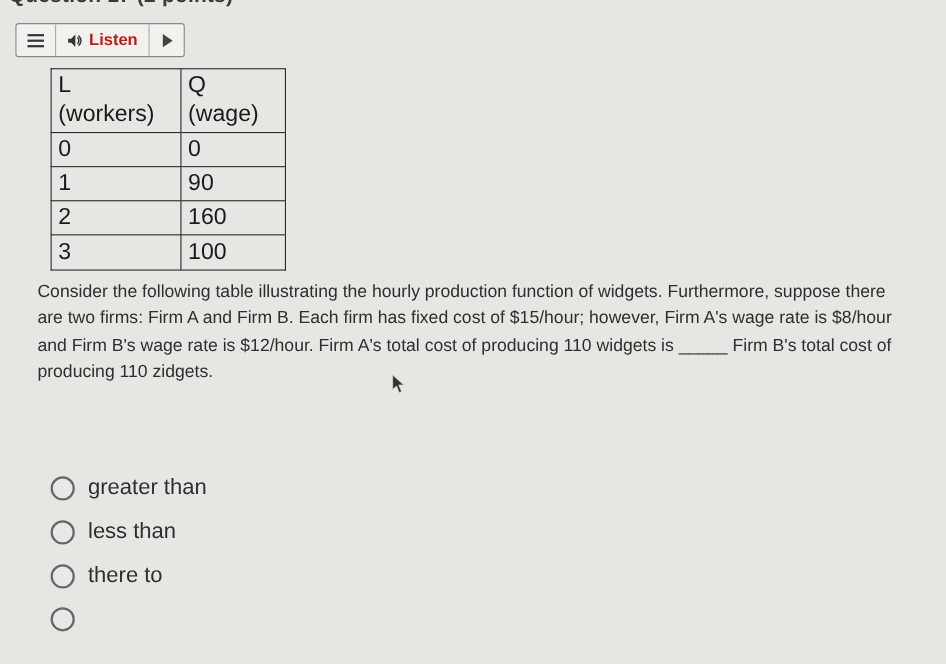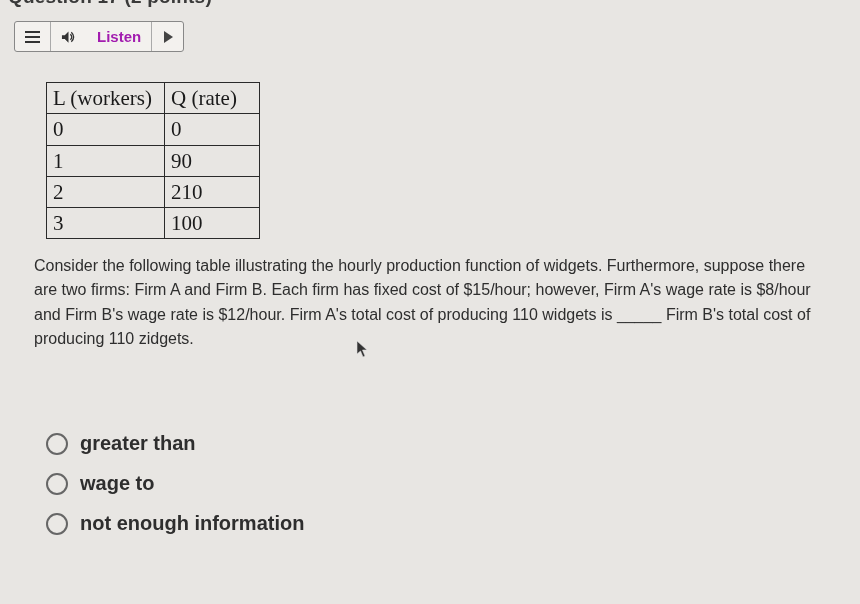--- a/index.html
+++ b/index.html
@@ -32,22 +32,22 @@
       background: #f3f1ee;
     }
     .toolbar-btn {
       display: flex;
       align-items: center;
       justify-content: flex-end;
       padding: 6px 10px;
       border-right: 1px solid #aaa;
       cursor: pointer;
       font-size: 15px;
-      color: #a21caf;
-      gap: 21px;
+      color: #b91c1c;
+      gap: 5px;
     }
     .toolbar-btn:last-child { border-right: none; }
     .hamburger {
       width: 15px;
       display: flex;
       flex-direction: column;
       gap: 3px;
     }
     .hamburger span {
       display: block;
@@ -58,24 +58,24 @@
     .listen-label { font-weight: 600; }
     .play-icon {
       width: 0; height: 0;
       border-left: 9px solid #444;
       border-top: 6px solid transparent;
       border-bottom: 6px solid transparent;
       margin-left: 2px;
     }
     .data-table {
       position: absolute;
-      top: 82px;
+      top: 62px;
       left: 46px;
       border-collapse: collapse;
-      font-family: Liberation Serif, serif;
+      font-family: Liberation Sans, sans-serif;
       font-size: 21px;
       color: #1a1a1a;
     }
     .data-table th, .data-table td {
       border: 1.5px solid #2a2a2a;
       padding: 2px 8px 2px 6px;
       text-align: left;
       font-weight: 400;
       line-height: 1.25;
     }
@@ -91,21 +91,20 @@
       line-height: 1.52;
       color: #2e2e2e;
     }
     .options {
       position: absolute;
       top: 432px;
       left: 46px;
       display: flex;
       flex-direction: column;
       gap: 17px;
-      font-weight: bold;
     }
     .option {
       display: flex;
       align-items: center;
       gap: 12px;
       font-size: 20px;
       color: #2e2e2e;
       cursor: pointer;
     }
     .radio {
@@ -148,55 +147,58 @@
   </div>
   <div class="toolbar-btn">
     <span class="play-icon"></span>
   </div>
 </div>
 
 <table class="data-table">
   <thead>
     <tr>
       <th>L (workers)</th>
-      <th>Q (rate)</th>
+      <th>Q (wage)</th>
     </tr>
   </thead>
   <tbody>
     <tr>
       <td>0</td>
       <td>0</td>
     </tr>
     <tr>
       <td>1</td>
       <td>90</td>
     </tr>
     <tr>
       <td>2</td>
-      <td>210</td>
+      <td>160</td>
     </tr>
     <tr>
       <td>3</td>
       <td>100</td>
     </tr>
   </tbody>
 </table>
 
 <div class="question-text">Consider the following table illustrating the hourly production function of widgets. Furthermore, suppose there are two firms: Firm A and Firm B. Each firm has fixed cost of $15/hour; however, Firm A's wage rate is $8/hour and Firm B's wage rate is $12/hour. Firm A's total cost of producing 110 widgets is _____ Firm B's total cost of producing 110 zidgets.</div>
 
 <div class="options">
   <label class="option">
     <span class="radio"></span>
     <span>greater than</span>
   </label>
   <label class="option">
     <span class="radio"></span>
-    <span>wage to</span>
-  </label>
-  <label class="option">
-    <span class="radio"></span>
-    <span>not enough information</span>
+    <span>less than</span>
+  </label>
+  <label class="option">
+    <span class="radio"></span>
+    <span>there to</span>
+  </label>
+  <label class="option">
+    <span class="radio"></span>
   </label>
 </div>
 
 <svg class="cursor" width="14" height="18" viewBox="0 0 14 18">
   <path d="M1 1 L1 14 L4.5 11 L7 17 L9 16 L6.5 10 L11 10 Z" fill="#333" stroke="#ddd" stroke-width="0.6"></path>
 </svg>
 
 </body></html>

